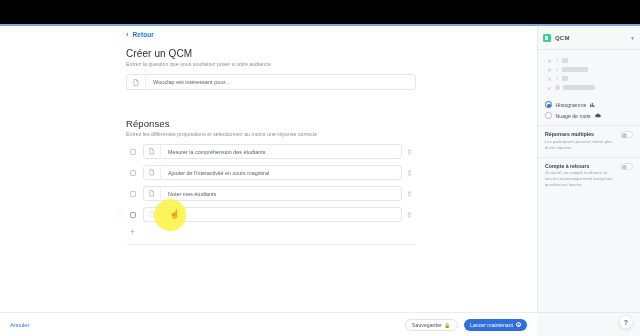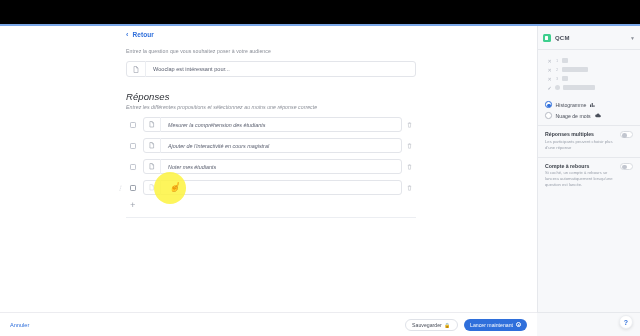--- a/index.html
+++ b/index.html
@@ -74,21 +74,21 @@
   .q-text {
     flex: 1; padding-left: 7px; font-size: 5.6px; color: #5b6070;
     white-space: nowrap; overflow: hidden;
   }
   .misspell {
     text-decoration: underline wavy #e35b5b;
     text-decoration-thickness: .5px;
     text-underline-offset: 1px;
   }
   
-  .answers { margin-top: 14px; font-style: italic; }
+  .answers { margin-top: 28px; }
   .ans-row {
     position: relative;
     display: flex; align-items: center;
     width: 290px; height: 15px;
     margin-bottom: 6px;
   }
   .drag-handle {
     position: absolute; left: -9px; top: 50%; transform: translateY(-50%);
     width: 5px; height: 6px; color: #b6bac3; font-size: 6px; line-height: 6px;
     display: none; cursor: grab;
@@ -281,20 +281,21 @@
 
     <div class="main">
 
       <div class="content">
 
         <div class="back-link">
           <span class="back-chev">‹</span>
           <span>Retour</span>
         </div>
 
+        <div class="h1">Créer un QCM</div>
         <div class="sub">Entrez la question que vous souhaitez poser à votre audience</div>
 
         <div class="q-field">
           <span class="q-icon">
             <svg width="6" height="7" viewBox="0 0 12 14">
               <path d="M2 1h5l3 3v9H2z" fill="none" stroke="#9aa0ab" stroke-width="1.2"></path>
               <path d="M7 1v3h3" fill="none" stroke="#9aa0ab" stroke-width="1.2"></path>
             </svg>
           </span>
           <span class="q-sep"></span>

